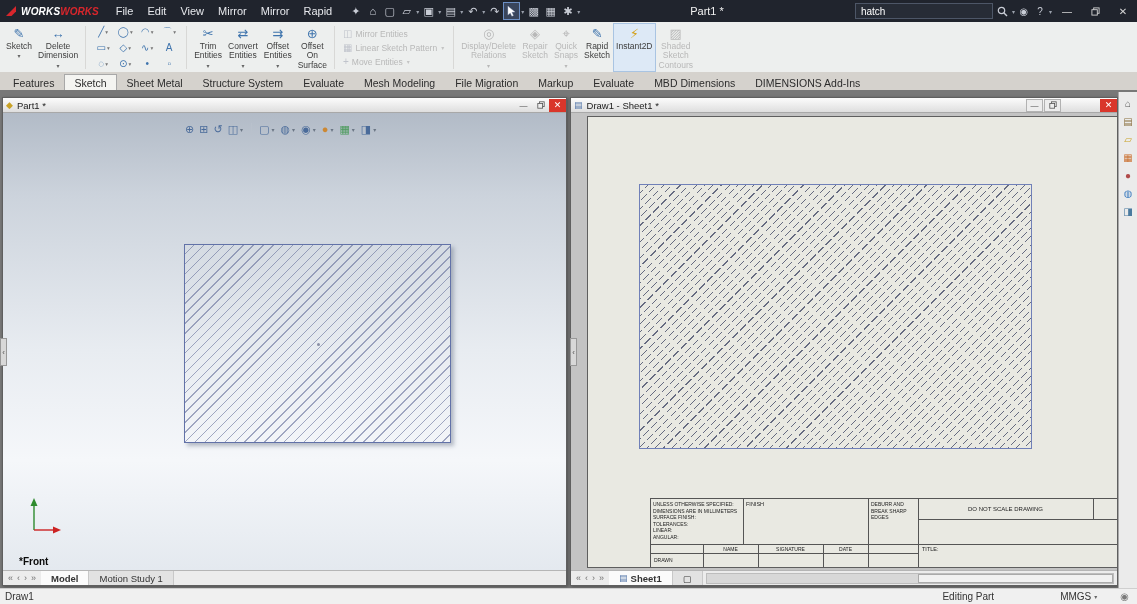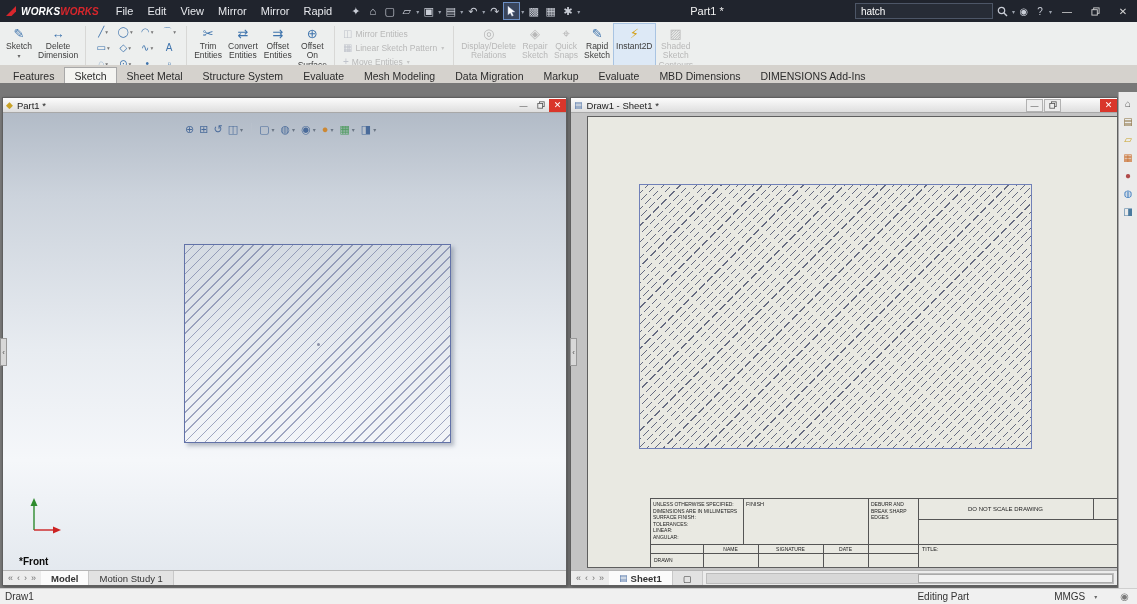--- a/index.html
+++ b/index.html
@@ -36,21 +36,21 @@
   .sk-grid{display:grid;grid-template-columns:repeat(4,22px);grid-auto-rows:16px;align-content:center;margin:0 2px}
   .sk-cell{display:flex;align-items:center;justify-content:center;gap:1px}
   .sk-cell .g{font-size:10px;color:#3f74ad}
   .sk-cell .dd{font-size:5.5px;color:#777;padding:0}
   .rowgrp{display:flex;flex-direction:column;justify-content:center;gap:3px;margin:0 4px}
   .rowbtn{display:flex;align-items:center;gap:3px;font-size:8.5px;color:#b8b8b8;white-space:nowrap}
   .rowbtn .ric{font-size:10px;color:#c0c4cc}
   .rowbtn .dd{color:#c4c4c4}
 
   
-  .tabrow{position:absolute;top:65px;left:0;width:100%;height:18px;background:#d5d2cd;display:flex;align-items:flex-end;padding-left:3px}
+  .tabrow{position:absolute;top:72px;left:0;width:100%;height:18px;background:#d5d2cd;display:flex;align-items:flex-end;padding-left:3px}
   .ctab{font-size:10.5px;color:#2c2c2c;padding:2px 9px 3px;height:16px;white-space:nowrap;border:1px solid transparent}
   .ctab.active{background:#f4f4f1;border:1px solid #a8a8a8;border-bottom:none}
 
   
   .mdi{position:absolute;top:92px;left:0;width:100%;height:496px;background:#787878}
   .childwin{position:absolute;background:#fff;border:1px solid #5f5f5f;display:flex;flex-direction:column;box-shadow:1px 1px 3px rgba(0,0,0,.35)}
   .cw-title{height:15px;background:linear-gradient(#fcfcfc,#dedede);border-bottom:1px solid #a8a8a8;display:flex;align-items:center;font-size:9.5px;color:#222;padding-left:3px;gap:4px;flex:0 0 auto}
   .doc-ico{font-size:9px}
   .gold{color:#c9a227}.bluedoc{color:#5577aa}
   .cw-btns{margin-left:auto;display:flex;height:100%;align-items:center}
@@ -94,22 +94,22 @@
   
   .taskpane{position:absolute;right:0;top:0;bottom:0;width:19px;background:#ebebeb;border-left:1px solid #a9a9a9;display:flex;flex-direction:column;align-items:center;padding-top:4px;gap:3px}
   .tp-ico{width:16px;height:15px;display:flex;align-items:center;justify-content:center;font-size:10px}
 
   
   .handle{position:absolute;width:7px;height:28px;background:#d8d8d8;border:1px solid #989898;display:flex;align-items:center;justify-content:center;font-size:8px;color:#555;z-index:5}
 
   
   .statusbar{position:absolute;left:0;bottom:0;width:100%;height:16px;background:#f0f0f0;border-top:1px solid #cfcfcf;display:flex;align-items:center;font-size:10px;color:#333}
   .sb-left{margin-left:5px}
-  .sb-mode{margin-left:auto;margin-right:85px}
-  .sb-units{display:flex;align-items:center;gap:8px;margin-right:22px}
+  .sb-mode{margin-left:auto;margin-right:66px}
+  .sb-units{display:flex;align-items:center;gap:2px;margin-right:22px}
   .sb-ico{margin-right:8px;color:#7a7a7a;font-size:10px}
 </style>
 </head>
 <body>
 
 <div class="app">
 
   <div class="titlebar">
     <div class="logo">
       <svg width="13" height="13" viewBox="0 0 13 13">
@@ -310,21 +310,21 @@
     </div>
   </div>
 
   <div class="tabrow">
     <span class="ctab">Features</span>
     <span class="ctab active">Sketch</span>
     <span class="ctab">Sheet Metal</span>
     <span class="ctab">Structure System</span>
     <span class="ctab">Evaluate</span>
     <span class="ctab">Mesh Modeling</span>
-    <span class="ctab">Data Migration</span>
+    <span class="ctab">File Migration</span>
     <span class="ctab">Markup</span>
     <span class="ctab">Evaluate</span>
     <span class="ctab">MBD Dimensions</span>
     <span class="ctab">DIMENSIONS Add-Ins</span>
   </div>
 
   <div class="mdi">
 
     <div class="handle" style="left:0;top:246px">‹</div>
     <div class="handle" style="left:570px;top:246px">‹</div>

